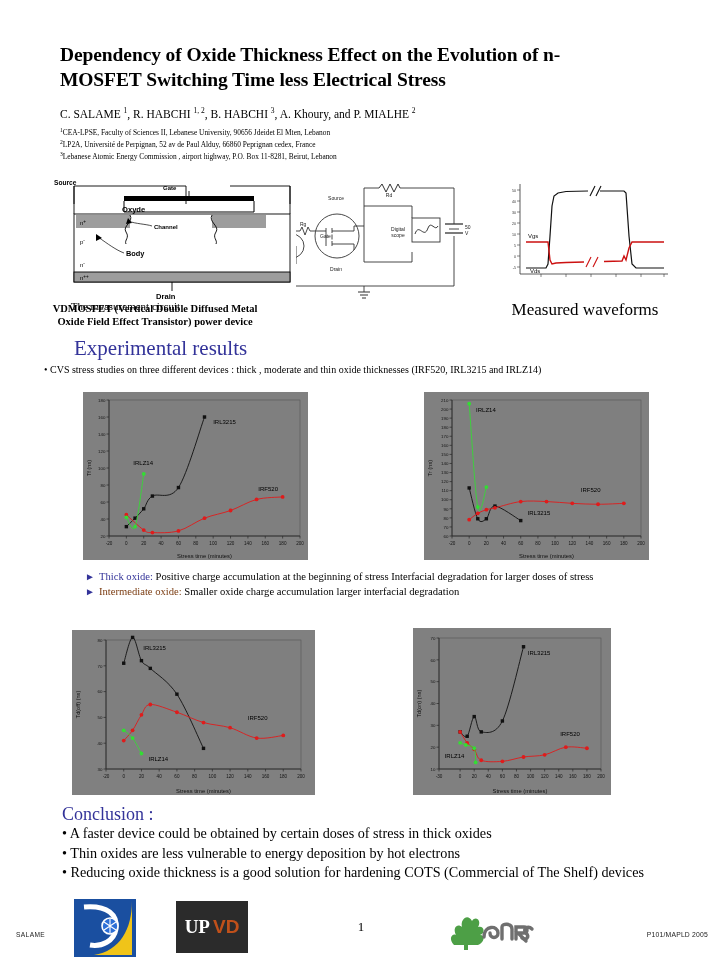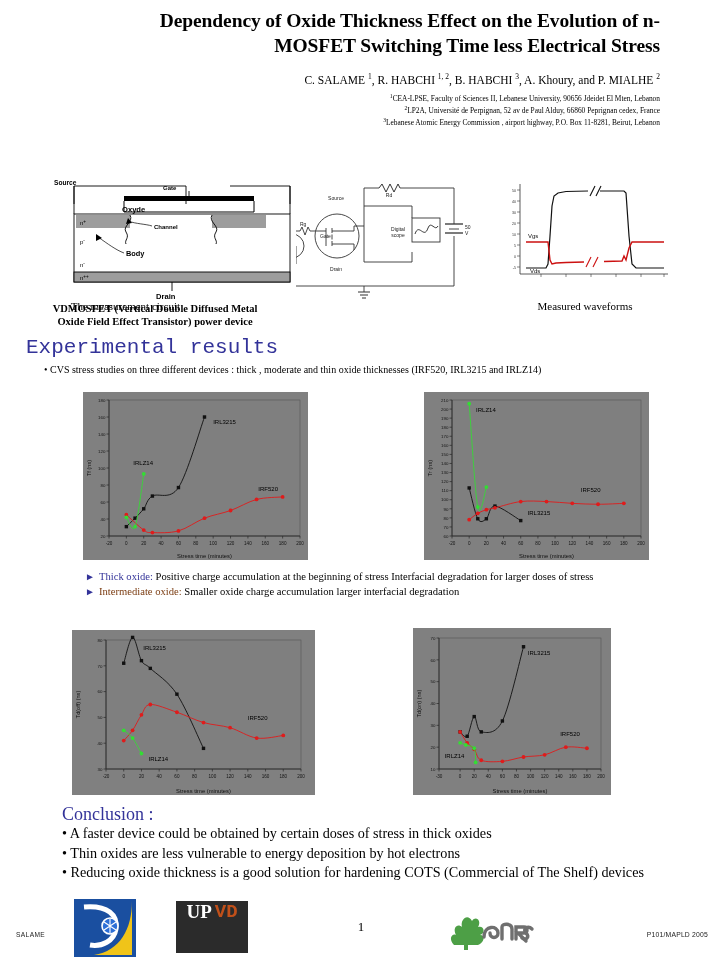--- a/index.html
+++ b/index.html
@@ -7,21 +7,21 @@
   body {
     width:720px; height:959px;
     background:#ffffff;
     font-family:"Liberation Serif", serif;
     color:#000;
     position:relative;
     overflow:hidden;
   }
 
   
-  #title-block { position:absolute; left:60px; top:8px; width:600px; text-align:right; }
+  #title-block { position:absolute; left:60px; top:42px; width:600px; text-align:left; }
   .slide-title {
     font-family:"Liberation Serif", serif;
     font-weight:bold;
     font-size:19.5px;
     line-height:25px;
     letter-spacing:-0.1px;
   }
   .authors {
     margin-top:14px;
     font-size:11.5px;
@@ -47,23 +47,24 @@
   #circuit-fig { position:absolute; left:296px; top:2px; width:180px; height:126px; }
   .circ-cap { position:absolute; left:296px; top:298px; width:180px; text-align:center; font-size:11px; }
 
   
   #wave-fig { position:absolute; left:496px; top:4px; width:178px; height:116px; }
   .wave-cap { position:absolute; left:496px; top:300px; width:178px; text-align:center; font-size:11px; }
 
   
   .sec-head {
     position:absolute;
-    font-family:Liberation Mono, monospace;
+    font-family:Liberation Serif, serif;
     font-size:21px;
     color:#333399;
+    margin-left:48px;
   }
   .sub-bullet {
     position:absolute;
     font-size:10px;
     font-family:"Liberation Serif", serif;
   }
 
   
   .chart-outer { position:absolute; background:#808080; }
   .chart-svg { display:block; }
@@ -82,23 +83,23 @@
   #conclusion { position:absolute; left:62px; top:805px; width:650px; }
   .concl-head { color:#333399; font-size:18px; line-height:19px; }
   .concl-line { font-size:14.2px; line-height:19.5px; }
 
   
   #footer { position:absolute; left:0; top:895px; width:720px; height:64px; }
   #salame-tag { position:absolute; left:16px; top:36px; font-family:"Liberation Sans", sans-serif;
                 font-size:6.6px; letter-spacing:.4px; color:#222; }
   #logo-lu { position:absolute; left:74px; top:4px; width:62px; height:58px; }
   #logo-upvd { position:absolute; left:176px; top:6px; width:72px; height:52px;
-               background:#2b2b2b; display:flex; align-items:flex-start; justify-content:center; }
+               background:#2b2b2b; display:flex; align-items:center; justify-content:center; }
   #logo-upvd .up { color:#fff; font-family:"Liberation Serif", serif; font-size:19px; font-weight:bold; }
-  #logo-upvd .vd { color:#c0501a; font-family:Liberation Mono, monospace; font-size:19px; font-weight:bold; margin-left:3px; }
+  #logo-upvd .vd { color:#c0501a; font-family:Liberation Sans, sans-serif; font-size:19px; font-weight:bold; margin-left:3px; }
   #page-num { position:absolute; left:340px; top:24px; width:42px; text-align:center;
               font-family:"Liberation Serif", serif; font-size:13px; }
   #logo-cnrs { position:absolute; left:440px; top:12px; width:96px; height:44px; }
   #footer-code { position:absolute; right:12px; top:36px; font-family:"Liberation Sans", sans-serif;
                  font-size:6.8px; letter-spacing:.2px; color:#222; }
 
   text { font-family:"Liberation Sans", sans-serif; }
 </style>
 </head>
 <body>
@@ -270,21 +271,21 @@
 
     <path d="M30,66 L52,66 L54,84 L56,88 L60,87 L70,86.5 L88,86
              M108,85.5 L126,85 L128,80 L130,84 L133,72 L136,66 L168,66" fill="none" stroke="#cc1111" stroke-width="1.4"></path>
     <g stroke="#cc1111" stroke-width="1.1" fill="none">
       <line x1="90" y1="91" x2="95" y2="81"></line>
       <line x1="97" y1="91" x2="102" y2="81"></line>
     </g>
     <text x="32" y="62" font-size="6" fill="#111">Vgs</text>
     <text x="34" y="97" font-size="6" fill="#111">Vds</text>
   </svg>
-  <div class="wave-cap" style="position:absolute;left:496px;top:128px;width:178px;text-align:center;font-size:11px;">Measured waveforms</div>
+  <div class="wave-cap" style="position:absolute;left:496px;top:128px;width:178px;text-align:center;font-size:17px;">Measured waveforms</div>
 </div>
 
 <div class="sec-head" style="left:26px; top:336px;">Experimental results</div>
 <div class="sub-bullet" style="left:44px; top:364px;">• CVS stress studies on three different devices : thick , moderate  and thin oxide thicknesses (IRF520, IRL3215 and IRLZ14)</div>
 
 <div class="chart-outer" id="chart-1" style="left:83px; top:392px; width:225px; height:168px;">
     <svg viewBox="0 0 225 168" width="225" height="168" class="chart-svg">
       <rect x="0" y="0" width="225" height="168" fill="#808080"></rect>
       <rect x="26" y="8" width="191" height="136" fill="#7f7f7f" stroke="#555" stroke-width="0.6"></rect>
       <line x1="26" y1="8" x2="26" y2="144" stroke="#2a2a2a" stroke-width="0.9"></line>

